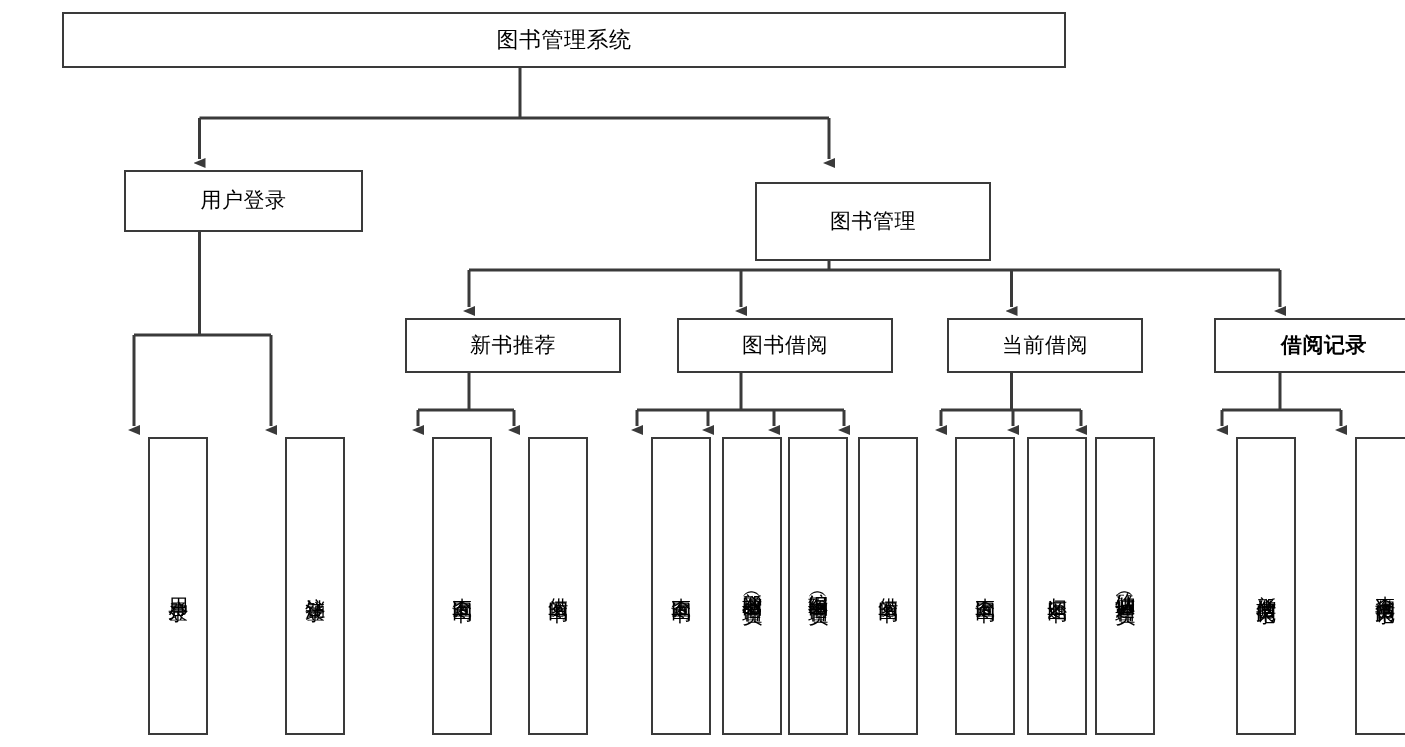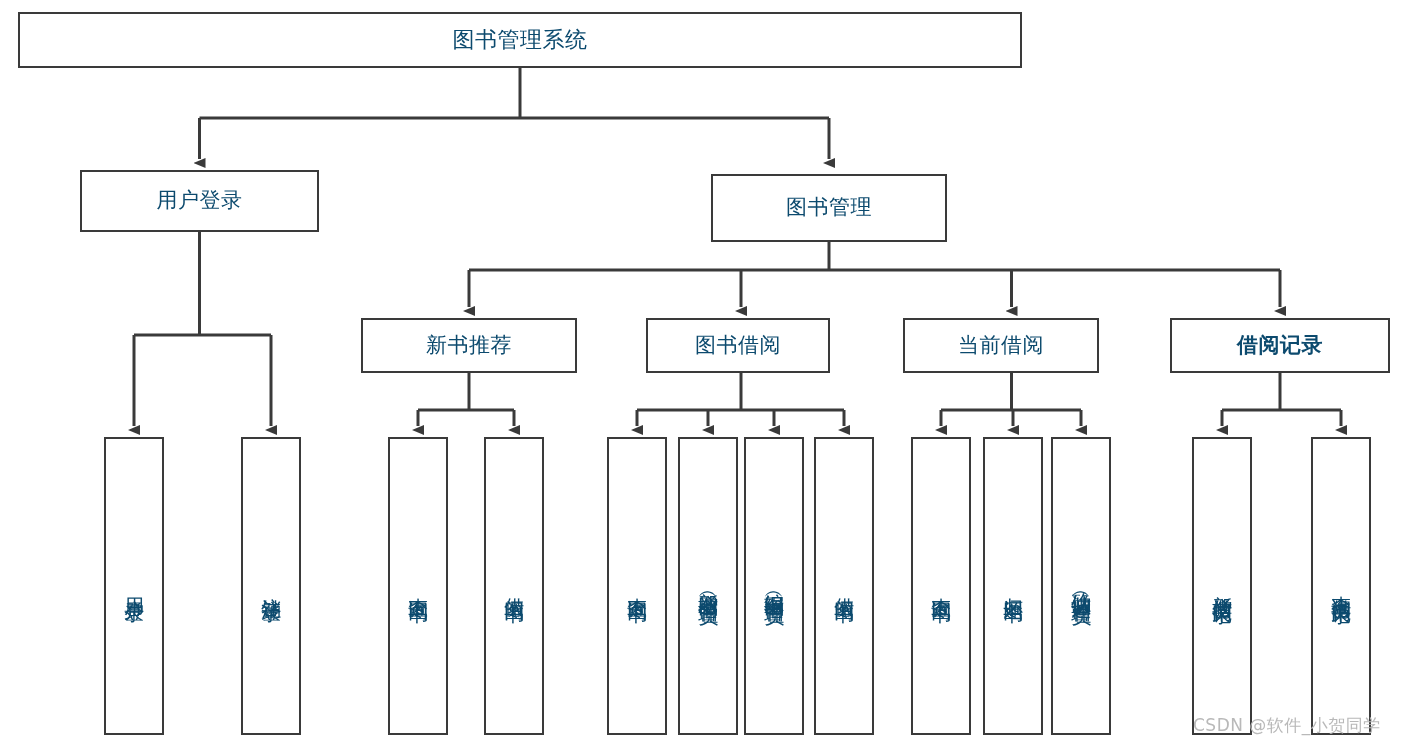--- a/index.html
+++ b/index.html
@@ -26,21 +26,22 @@
     pointer-events: none;
   }
   .node {
     position: absolute;
     box-sizing: border-box;
     background: #ffffff;
     border: 2px solid #3a3a3a;
     display: flex;
     align-items: center;
     justify-content: center;
-    color: #0c4a6e;
+    color: #000000;
+    margin-left: 44px;
   }
   .node.horiz {
     font-size: 21px;
     letter-spacing: 0.5px;
     line-height: 1.2;
     text-align: center;
   }
   .node.vert {
     font-size: 20px;
     line-height: 1.18;
@@ -114,27 +115,27 @@
       </g>
   </svg>
 
   <div id="nodes">
       <div class="node root horiz" style="left: 18px; top: 12px; width: 1004px; height: 56px;">
         <span>图书管理系统</span>
       </div>
       <div class="node lvl2 horiz" style="left: 80px; top: 170px; width: 239px; height: 62px;">
         <span>用户登录</span>
       </div>
-      <div class="node lvl2 horiz" style="left: 711px; top: 174px; width: 236px; height: 68px;">
+      <div class="node lvl2 horiz" style="left: 711px; top: 182px; width: 236px; height: 79px;">
         <span>图书管理</span>
       </div>
       <div class="node lvl3 horiz" style="left: 361px; top: 318px; width: 216px; height: 55px;">
         <span>新书推荐</span>
       </div>
-      <div class="node lvl3 horiz" style="left: 646px; top: 318px; width: 184px; height: 55px;">
+      <div class="node lvl3 horiz" style="left: 633px; top: 318px; width: 216px; height: 55px;">
         <span>图书借阅</span>
       </div>
       <div class="node lvl3 horiz" style="left: 903px; top: 318px; width: 196px; height: 55px;">
         <span>当前借阅</span>
       </div>
       <div class="node lvl3 horiz" style="left: 1170px; top: 318px; width: 220px; height: 55px; font-weight: bold;">
         <span>借阅记录</span>
       </div>
       <div class="node leaf vert" style="left: 104px; top: 437px; width: 60px; height: 298px;">
         <span class="vtext">用户登录</span>
@@ -170,15 +171,14 @@
         <span class="vtext">确认归还（管理员）</span>
       </div>
       <div class="node leaf vert" style="left: 1192px; top: 437px; width: 60px; height: 298px;">
         <span class="vtext">新增借阅记录</span>
       </div>
       <div class="node leaf vert" style="left: 1311px; top: 437px; width: 60px; height: 298px;">
         <span class="vtext">查询借阅记录</span>
       </div>
     </div>
 
-  <div class="watermark" style="left: 1193px; top: 714px;">CSDN @软件_小贺同学</div>
 
 </div>
 
 </body></html>

